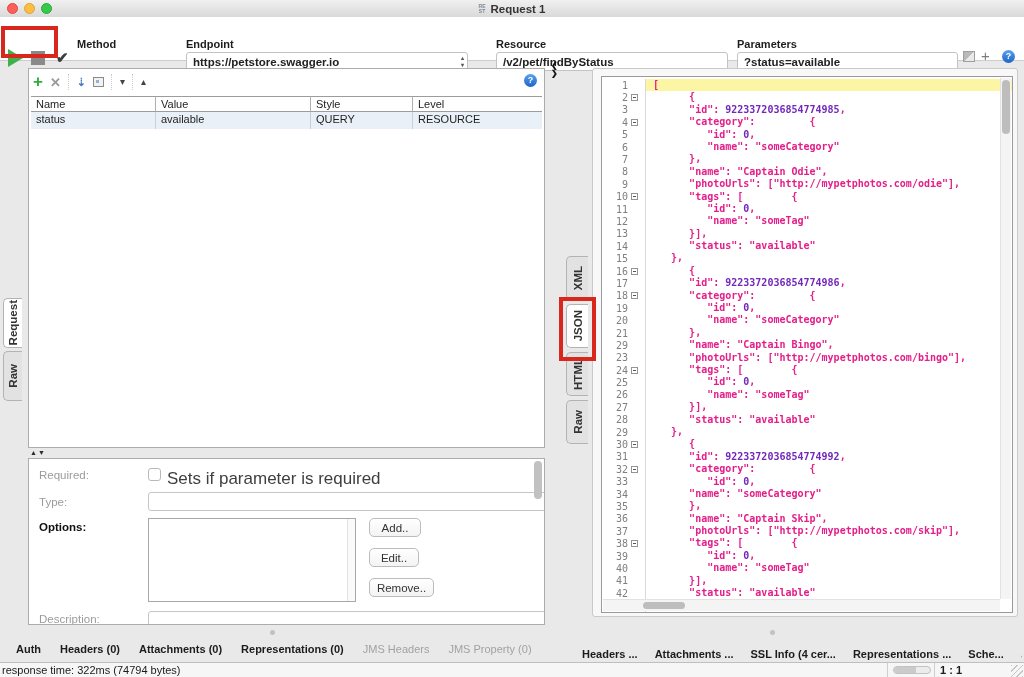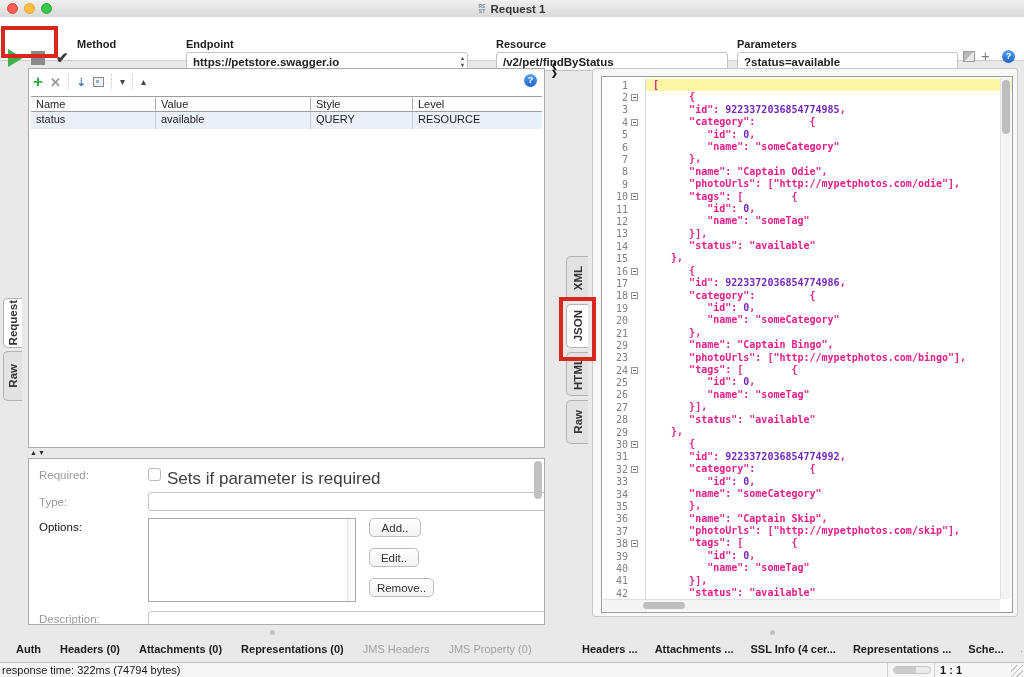--- a/index.html
+++ b/index.html
@@ -77,21 +77,21 @@
   .trow.head .cell{background:#fff;border-top:1px solid #9c9c9c;border-bottom:1px solid #9c9c9c;}
   .trow.data{height:17px;background:#e9f0f8;}
   .trow.data .cell{border-right:1px solid #c6d0da;}
   .c1{width:125px;}.c2{width:155px;}.c3{width:102px;}.c4{width:129px;border-right:none!important;}
 
   .split-arrows{left:30px;top:449px;font-size:7px;color:#2a2a2a;letter-spacing:1px;}
 
   
   #form-panel{left:28px;top:458px;width:517px;height:167px;overflow:hidden;padding-left:12px;}
   .flabel{position:absolute;left:10px;font-size:11.5px;color:#9b9b9b;}
-  .flabel.dark{color:#111;font-weight:400;}
+  .flabel.dark{color:#111;font-weight:700;}
   .checkbox{position:absolute;width:13px;height:13px;border:1px solid #b9b9b9;border-radius:3px;background:#fff;box-sizing:border-box;}
   .ftext{position:absolute;font-size:17px;color:#3f3f3f;}
   .fcombo{position:absolute;background:#fff;border:1px solid #c6c6c6;border-radius:3px;box-sizing:border-box;}
   .listbox{position:absolute;left:119px;top:59px;width:208px;height:84px;border:1px solid #a8a8a8;background:#fff;box-sizing:border-box;}
   .listbox .sb{position:absolute;right:0;top:0;bottom:0;width:7px;border-left:1px solid #e3e3e3;background:#fafafa;}
   .fbtn{position:absolute;height:19px;background:linear-gradient(#ffffff,#f3f3f3);border:1px solid #bcbcbc;
     border-radius:5px;font-size:11.5px;color:#333;text-align:center;line-height:18px;box-sizing:border-box;}
   .form-sb{position:absolute;right:2px;top:2px;width:8px;height:160px;}
   .form-sb .thumb{position:absolute;left:0;top:0;width:8px;height:38px;background:#c1c1c1;border-radius:4px;}
 
@@ -113,21 +113,21 @@
   .vsb .thumb{position:absolute;left:1px;top:2px;width:8px;height:54px;background:#bdbdbd;border-radius:4px;}
   .hsb{position:absolute;left:1px;right:12px;bottom:1px;height:11px;background:#f4f4f4;border-top:1px solid #e2e2e2;}
   .hsb .thumb{position:absolute;left:40px;top:2px;width:42px;height:7px;background:#bdbdbd;border-radius:4px;}
 
   
   .dragdot{width:5px;height:5px;border-radius:50%;background:#c2c2c2;}
   .btabs{display:flex;align-items:center;height:22px;}
   .btab{font-size:11px;font-weight:600;color:#1c1c1c;white-space:nowrap;}
   .btab.dim{color:#a2a2a2;font-weight:400;}
   #btabs-left{left:16px;top:638px;gap:19px;}
-  #btabs-right{left:582px;top:638px;gap:17px;width:440px;overflow:hidden;}
+  #btabs-right{left:582px;top:638px;gap:17px;width:440px;overflow:hidden;align-items:flex-end;}
 
   
   .statusbar{left:0;top:662px;width:1024px;height:15px;background:#f6f6f6;border-top:1px solid #bfbfbf;box-sizing:border-box;}
   .status-text{position:absolute;left:2px;top:1px;font-size:11px;color:#1b1b1b;border-radius:6px;}
   .vline{position:absolute;top:0;width:1px;height:14px;background:#cfcfcf;}
   .progress{position:absolute;left:893px;top:3px;width:38px;height:8px;border:1px solid #c2c2c2;border-radius:4px;background:#ececec;box-sizing:border-box;overflow:hidden;}
   .progress .fill{position:absolute;left:0;top:0;bottom:0;width:62%;background:#cbcbcb;}
   .zoom-text{position:absolute;left:940px;top:1px;font-size:11px;font-weight:bold;color:#1b1b1b;}
   .grip{position:absolute;right:1px;top:2px;width:12px;height:12px;
     background:repeating-linear-gradient(135deg,#c6c6c6 0 1px,transparent 1px 4px);}

